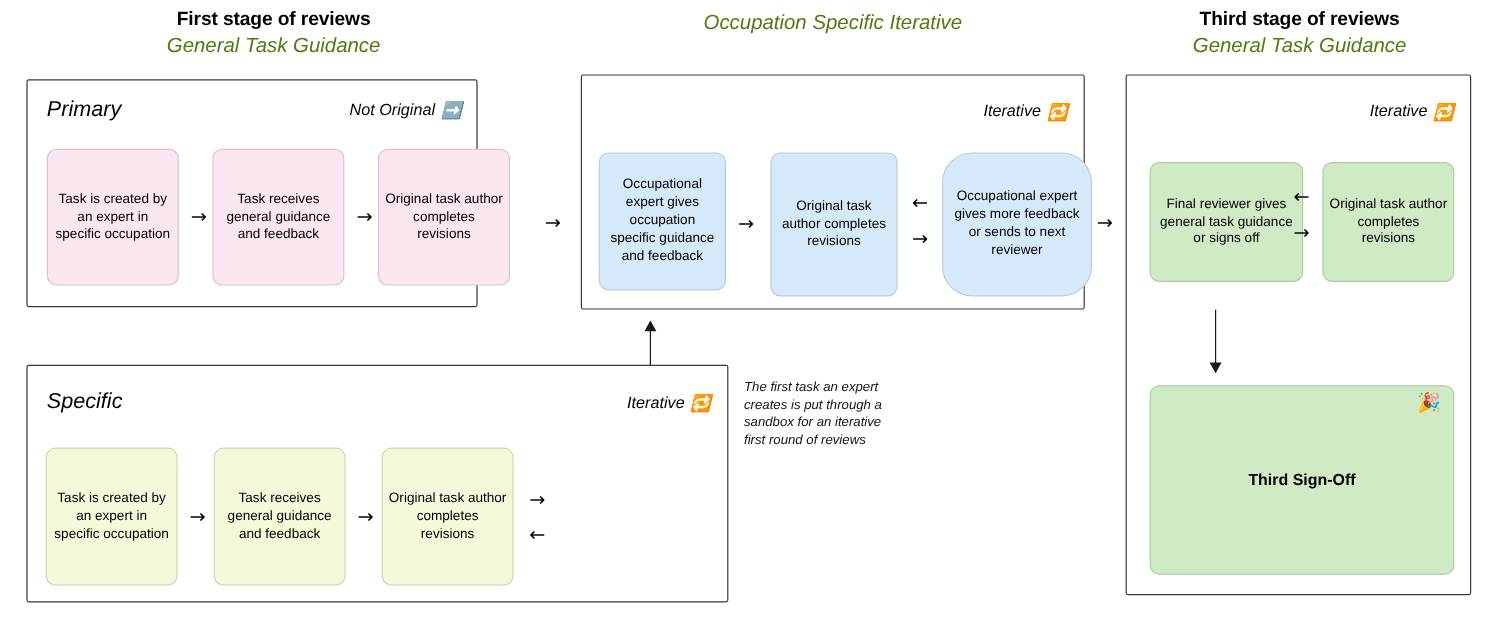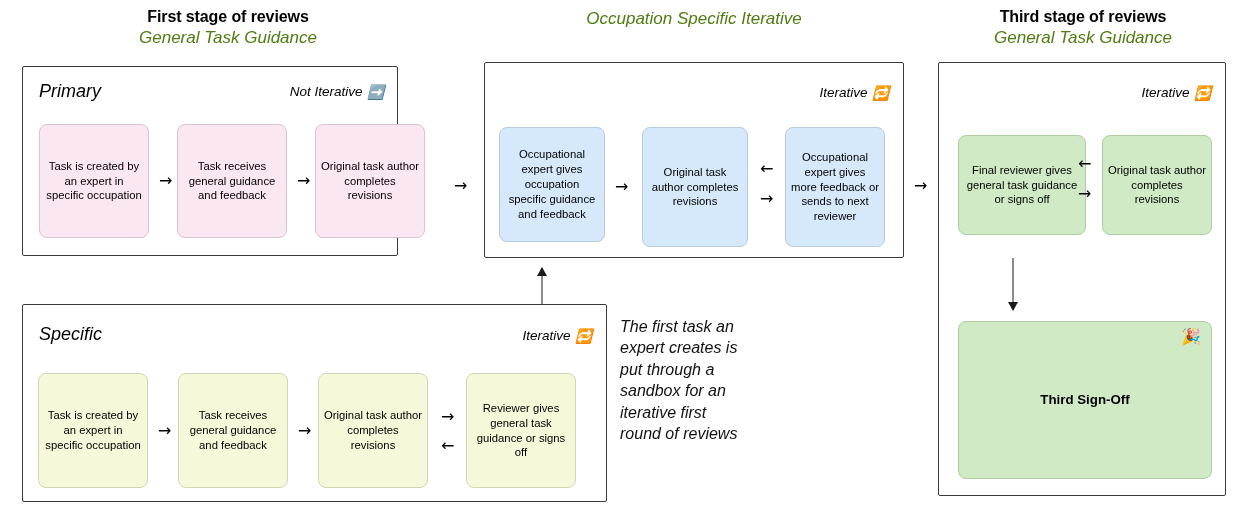--- a/index.html
+++ b/index.html
@@ -151,21 +151,21 @@
     border-left: 5px solid transparent;
     border-right: 5px solid transparent;
     border-top: 9px solid #1a1a1a;
     transform: translateX(-50%);
   }
 
   
   .side-note {
     position: absolute;
     font-style: italic;
-    font-size: 16px;
+    font-size: 11px;
     line-height: 1.34;
     color: #111;
     width: 128px;
   }
 </style>
 </head>
 <body>
 
 <div class="stage-heading abs" style="left:22px; top:8px; width:412px;">
   <span class="title">First stage of reviews</span>
@@ -179,21 +179,21 @@
 <div class="stage-heading abs" style="left:938px; top:8px; width:290px;">
   <span class="title">Third stage of reviews</span>
   <span class="subtitle">General Task Guidance</span>
 </div>
 
 <div class="container-box abs" style="left:22px; top:66px; width:376px; height:190px;">
 
   <div class="container-label" style="left:16px; top:14px;">Primary</div>
 
   <div class="iter-badge" style="right:12px; top:17px;">
-    <span>Not Iterative</span>
+    <span>Not Original</span>
     <span class="badge-icon">➡️</span>
   </div>
 
   <div class="node node-pink" style="left:16px; top:57px; width:110px; height:114px;">
     <span>Task is created by an expert in specific occupation</span>
   </div>
   <div class="arrow" style="left:136px; top:106px;">→</div>
   <div class="node node-pink" style="left:154px; top:57px; width:110px; height:114px;">
     <span>Task receives general guidance and feedback</span>
   </div>
@@ -214,21 +214,21 @@
 
   <div class="node node-blue" style="left:14px; top:64px; width:106px; height:115px;">
     <span>Occupational expert gives occupation specific guidance and feedback</span>
   </div>
   <div class="arrow" style="left:130px; top:116px;">→</div>
   <div class="node node-blue" style="left:157px; top:64px; width:106px; height:120px;">
     <span>Original task author completes revisions</span>
   </div>
   <div class="arrow" style="left:275px; top:98px;">←</div>
   <div class="arrow" style="left:275px; top:128px;">→</div>
-  <div class="node node-blue" style="left:300px; top:64px; width:100px; height:120px;">
+  <div class="node node-blue" style="left:300px; top:64px; width:125px; height:120px;border-radius:25px;">
     <span>Occupational expert gives more feedback or sends to next reviewer</span>
   </div>
 </div>
 
 <div class="arrow" style="left:914px; top:178px;">→</div>
 
 <div class="v-arrow" style="left:536px; top:268px; width:12px; height:40px;">
   <span class="shaft"></span>
   <span class="head-up"></span>
 </div>
@@ -248,23 +248,20 @@
   <div class="arrow" style="left:135px; top:118px;">→</div>
   <div class="node node-yellow" style="left:155px; top:68px; width:110px; height:115px;">
     <span>Task receives general guidance and feedback</span>
   </div>
   <div class="arrow" style="left:275px; top:118px;">→</div>
   <div class="node node-yellow" style="left:295px; top:68px; width:110px; height:115px;">
     <span>Original task author completes revisions</span>
   </div>
   <div class="arrow" style="left:418px; top:104px;">→</div>
   <div class="arrow" style="left:418px; top:133px;">←</div>
-  <div class="node node-yellow" style="left:443px; top:68px; width:110px; height:115px;">
-    <span>Reviewer gives general task guidance or signs off</span>
-  </div>
 </div>
 
 <div class="side-note" style="left:620px; top:316px;">The first task an expert creates is put through a sandbox for an iterative first round of reviews</div>
 
 <div class="container-box abs" style="left:938px; top:62px; width:288px; height:434px;">
 
   <div class="iter-badge" style="right:13px; top:22px;">
     <span>Iterative</span>
     <span class="badge-icon">🔁</span>
   </div>

